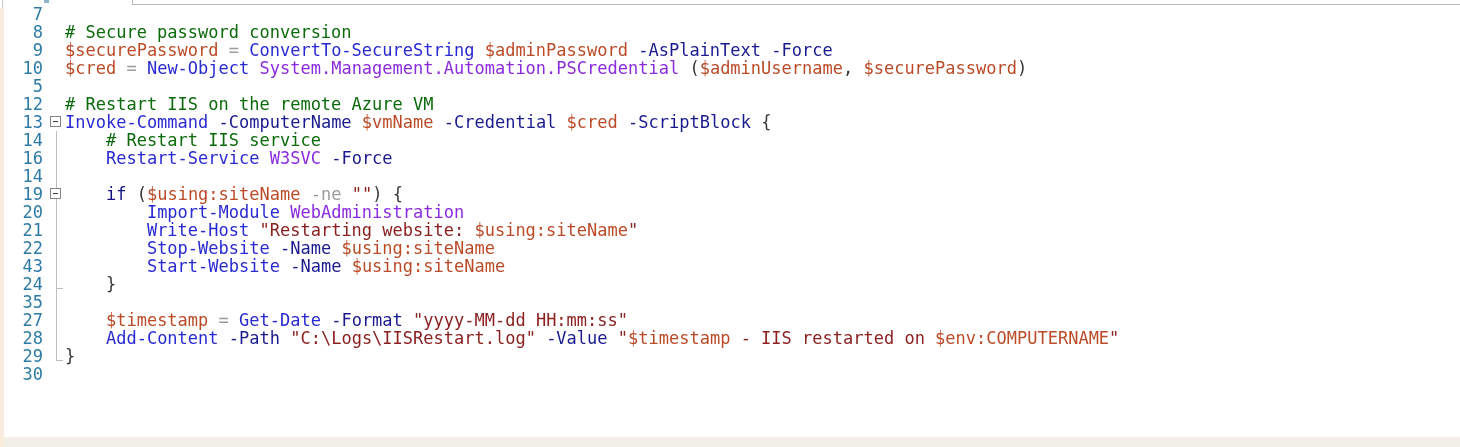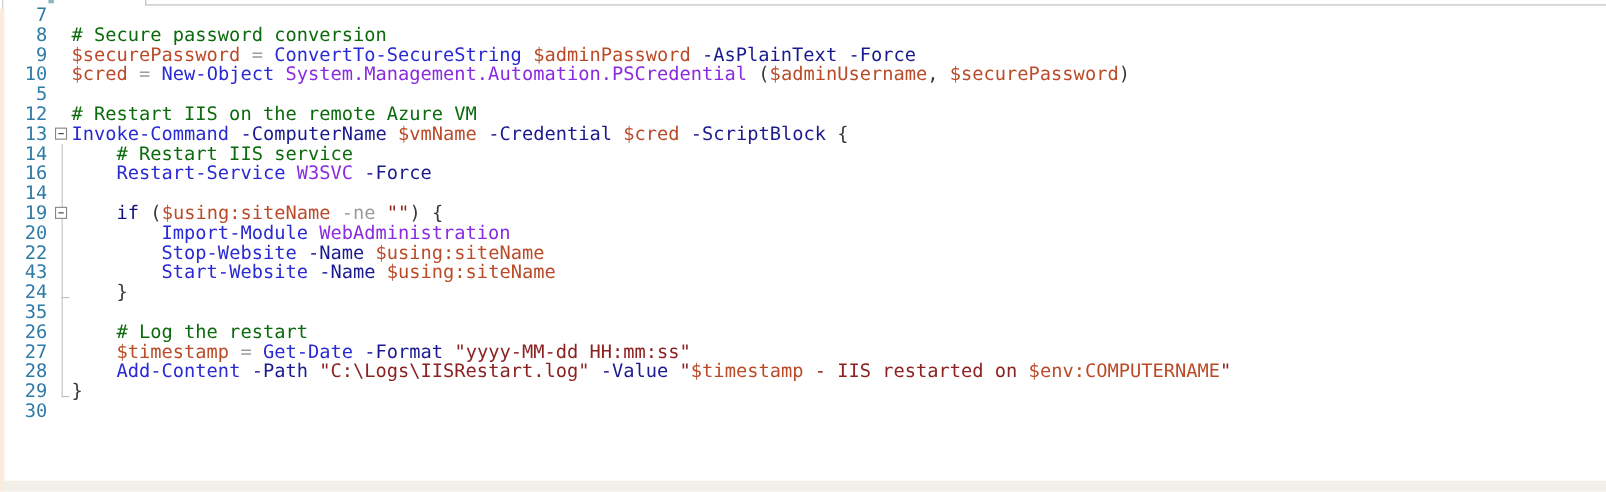--- a/index.html
+++ b/index.html
@@ -72,25 +72,25 @@
       <div class="row"><div class="ln">9</div><div class="fold"></div><div class="code"><span class="tok-variable">$securePassword</span><span class="tok-operator"> = </span><span class="tok-cmdlet">ConvertTo-SecureString</span><span class="tok-plain"> </span><span class="tok-variable">$adminPassword</span><span class="tok-plain"> </span><span class="tok-parameter">-AsPlainText</span><span class="tok-plain"> </span><span class="tok-parameter">-Force</span></div></div>
       <div class="row"><div class="ln">10</div><div class="fold"></div><div class="code"><span class="tok-variable">$cred</span><span class="tok-operator"> = </span><span class="tok-cmdlet">New-Object</span><span class="tok-plain"> </span><span class="tok-argument">System.Management.Automation.PSCredential</span><span class="tok-plain"> </span><span class="tok-brace">(</span><span class="tok-variable">$adminUsername</span><span class="tok-brace">, </span><span class="tok-variable">$securePassword</span><span class="tok-brace">)</span></div></div>
       <div class="row"><div class="ln">5</div><div class="fold"></div><div class="code"></div></div>
       <div class="row"><div class="ln">12</div><div class="fold"></div><div class="code"><span class="tok-comment"># Restart IIS on the remote Azure VM</span></div></div>
       <div class="row"><div class="ln">13</div><div class="fold"><div class="foldbox"></div></div><div class="code"><span class="tok-cmdlet">Invoke-Command</span><span class="tok-plain"> </span><span class="tok-parameter">-ComputerName</span><span class="tok-plain"> </span><span class="tok-variable">$vmName</span><span class="tok-plain"> </span><span class="tok-parameter">-Credential</span><span class="tok-plain"> </span><span class="tok-variable">$cred</span><span class="tok-plain"> </span><span class="tok-parameter">-ScriptBlock</span><span class="tok-plain"> </span><span class="tok-brace">{</span></div></div>
       <div class="row"><div class="ln">14</div><div class="fold fold-line"></div><div class="code"><span class="tok-comment">    # Restart IIS service</span></div></div>
       <div class="row"><div class="ln">16</div><div class="fold fold-line"></div><div class="code"><span class="tok-plain">    </span><span class="tok-cmdlet">Restart-Service</span><span class="tok-plain"> </span><span class="tok-argument">W3SVC</span><span class="tok-plain"> </span><span class="tok-parameter">-Force</span></div></div>
       <div class="row"><div class="ln">14</div><div class="fold fold-line"></div><div class="code"></div></div>
       <div class="row"><div class="ln">19</div><div class="fold fold-boxline"><div class="foldbox"></div></div><div class="code"><span class="tok-plain">    </span><span class="tok-keyword">if</span><span class="tok-plain"> </span><span class="tok-brace">(</span><span class="tok-variable">$using:siteName</span><span class="tok-plain"> </span><span class="tok-operator">-ne</span><span class="tok-plain"> </span><span class="tok-string">""</span><span class="tok-brace">) {</span></div></div>
       <div class="row"><div class="ln">20</div><div class="fold fold-line"></div><div class="code"><span class="tok-plain">        </span><span class="tok-cmdlet">Import-Module</span><span class="tok-plain"> </span><span class="tok-argument">WebAdministration</span></div></div>
+      <div class="row"><div class="ln">21</div><div class="fold fold-line"></div><div class="code"><span class="tok-plain">        </span><span class="tok-cmdlet">Write-Host</span><span class="tok-plain"> </span><span class="tok-string">"Restarting website: </span><span class="tok-variable">$using:siteName</span><span class="tok-string">"</span></div></div>
       <div class="row"><div class="ln">22</div><div class="fold fold-line"></div><div class="code"><span class="tok-plain">        </span><span class="tok-cmdlet">Stop-Website</span><span class="tok-plain"> </span><span class="tok-parameter">-Name</span><span class="tok-plain"> </span><span class="tok-variable">$using:siteName</span></div></div>
       <div class="row"><div class="ln">43</div><div class="fold fold-line"></div><div class="code"><span class="tok-plain">        </span><span class="tok-cmdlet">Start-Website</span><span class="tok-plain"> </span><span class="tok-parameter">-Name</span><span class="tok-plain"> </span><span class="tok-variable">$using:siteName</span></div></div>
       <div class="row"><div class="ln">24</div><div class="fold fold-tick"></div><div class="code"><span class="tok-brace">    }</span></div></div>
       <div class="row"><div class="ln">35</div><div class="fold fold-line"></div><div class="code"></div></div>
-      <div class="row"><div class="ln">26</div><div class="fold fold-line"></div><div class="code"><span class="tok-comment">    # Log the restart</span></div></div>
       <div class="row"><div class="ln">27</div><div class="fold fold-line"></div><div class="code"><span class="tok-plain">    </span><span class="tok-variable">$timestamp</span><span class="tok-operator"> = </span><span class="tok-cmdlet">Get-Date</span><span class="tok-plain"> </span><span class="tok-parameter">-Format</span><span class="tok-plain"> </span><span class="tok-string">"yyyy-MM-dd HH:mm:ss"</span></div></div>
       <div class="row"><div class="ln">28</div><div class="fold fold-line"></div><div class="code"><span class="tok-plain">    </span><span class="tok-cmdlet">Add-Content</span><span class="tok-plain"> </span><span class="tok-parameter">-Path</span><span class="tok-plain"> </span><span class="tok-string">"C:\Logs\IISRestart.log"</span><span class="tok-plain"> </span><span class="tok-parameter">-Value</span><span class="tok-plain"> </span><span class="tok-string">"</span><span class="tok-variable">$timestamp</span><span class="tok-string"> - IIS restarted on </span><span class="tok-variable">$env:COMPUTERNAME</span><span class="tok-string">"</span></div></div>
       <div class="row"><div class="ln">29</div><div class="fold fold-end"></div><div class="code"><span class="tok-brace">}</span></div></div>
       <div class="row"><div class="ln">30</div><div class="fold"></div><div class="code"></div></div>
     </div>
 
   <div class="left-strip"></div>
   <div class="bottom-strip"></div>
 </div>
 

